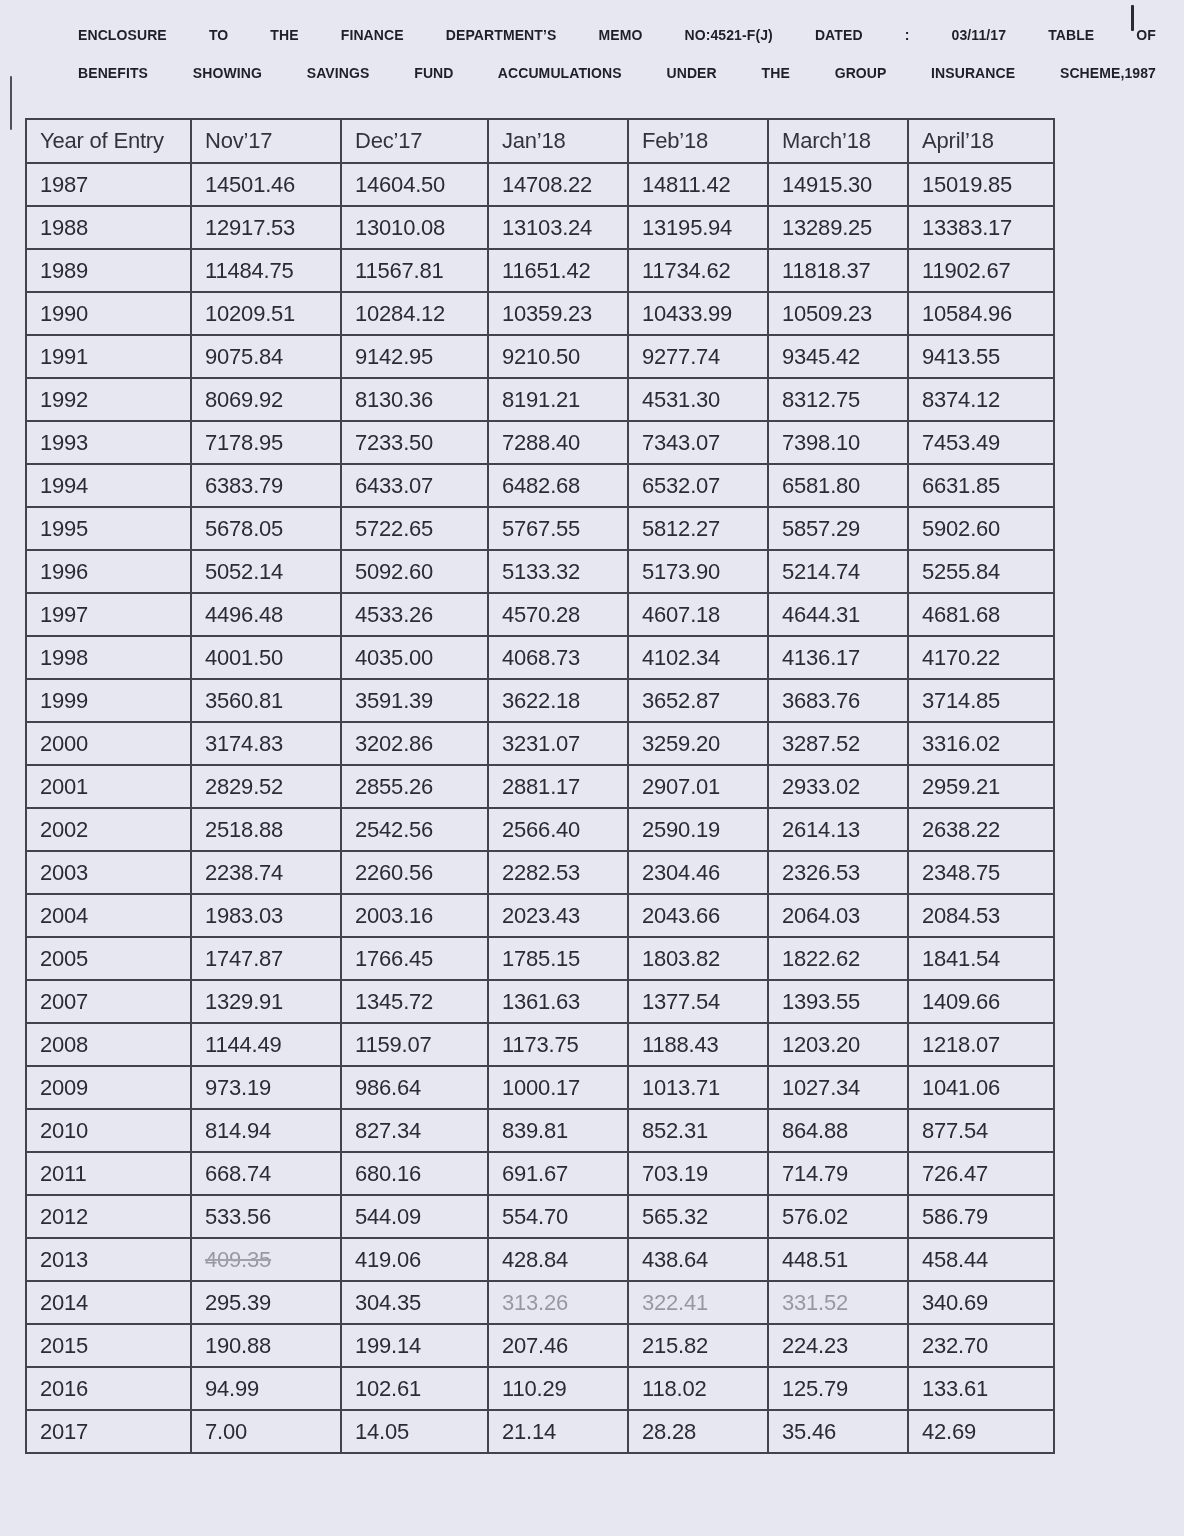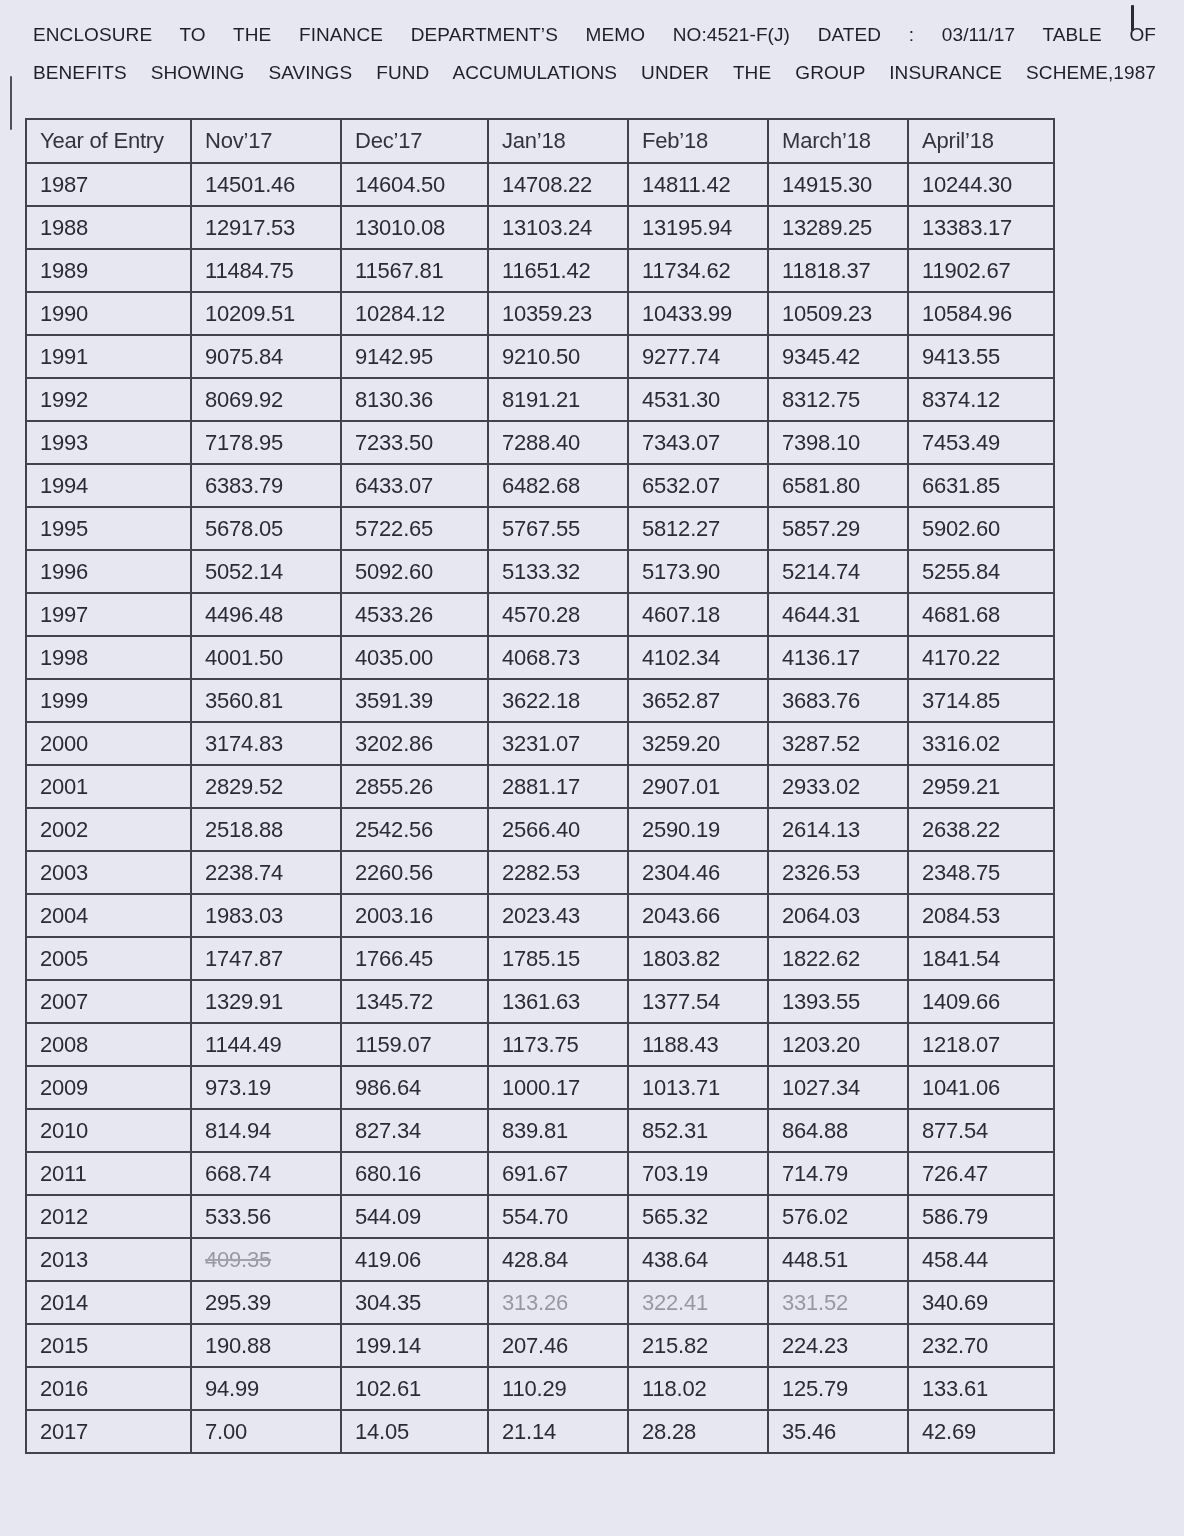--- a/index.html
+++ b/index.html
@@ -12,25 +12,26 @@
     color:#262630;
   }
   
   .artifact{position:absolute;background:#2a2a35;border-radius:1px;}
   .artifact.a1{left:1131px;top:5px;width:3px;height:26px;}
   .artifact.a2{left:10px;top:76px;width:2px;height:54px;opacity:.8;}
 
   
   .memo-title{
     padding:16px 28px 0 33px;
-    font-weight:400;
-    font-size:19px;
+    font-weight:700;
+    font-size:14px;
     line-height:38px;
     letter-spacing:.1px;
     color:#1f1f2a;
+    margin-left:45px;
   }
   .memo-title .line{white-space:normal;}
   .memo-title .line.justify{text-align:justify;text-align-last:justify;}
 
   
   table.benefits{
     margin:26px 0 16px 25px;
     border-collapse:collapse;
     table-layout:fixed;
     width:1028px;
@@ -92,21 +93,21 @@
         </tr>
     </thead>
     <tbody>
         <tr>
           <td>1987</td>
           <td>14501.46</td>
           <td>14604.50</td>
           <td>14708.22</td>
           <td>14811.42</td>
           <td>14915.30</td>
-          <td>10244.30</td>
+          <td>15019.85</td>
         </tr>
         <tr>
           <td>1988</td>
           <td>12917.53</td>
           <td>13010.08</td>
           <td>13103.24</td>
           <td>13195.94</td>
           <td>13289.25</td>
           <td>13383.17</td>
         </tr>

